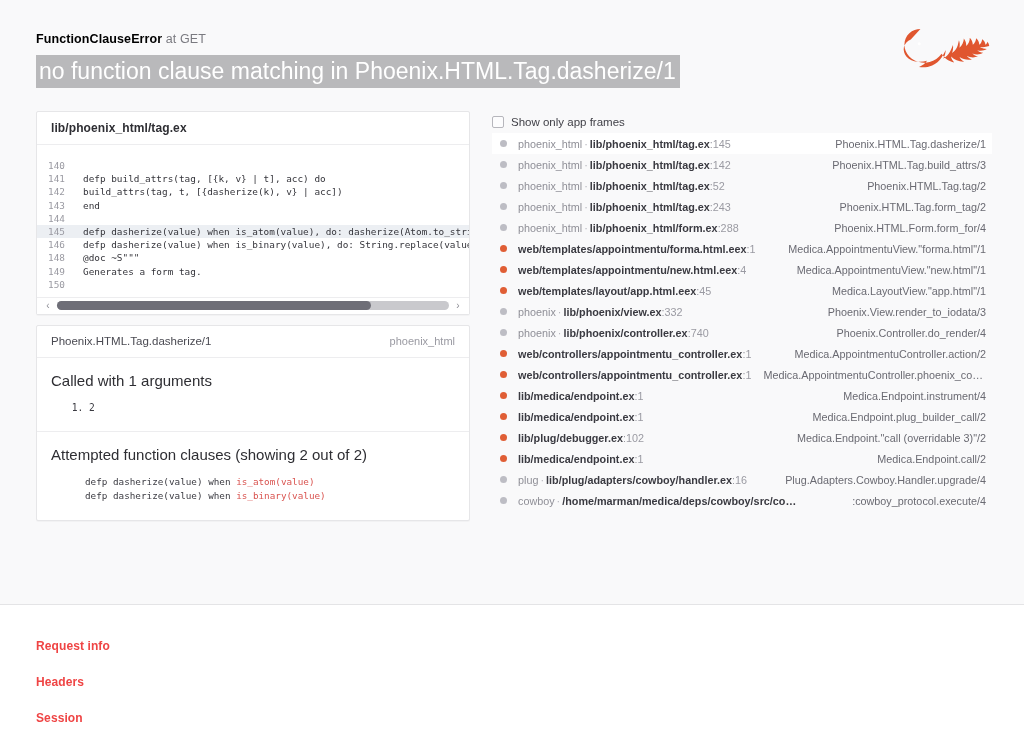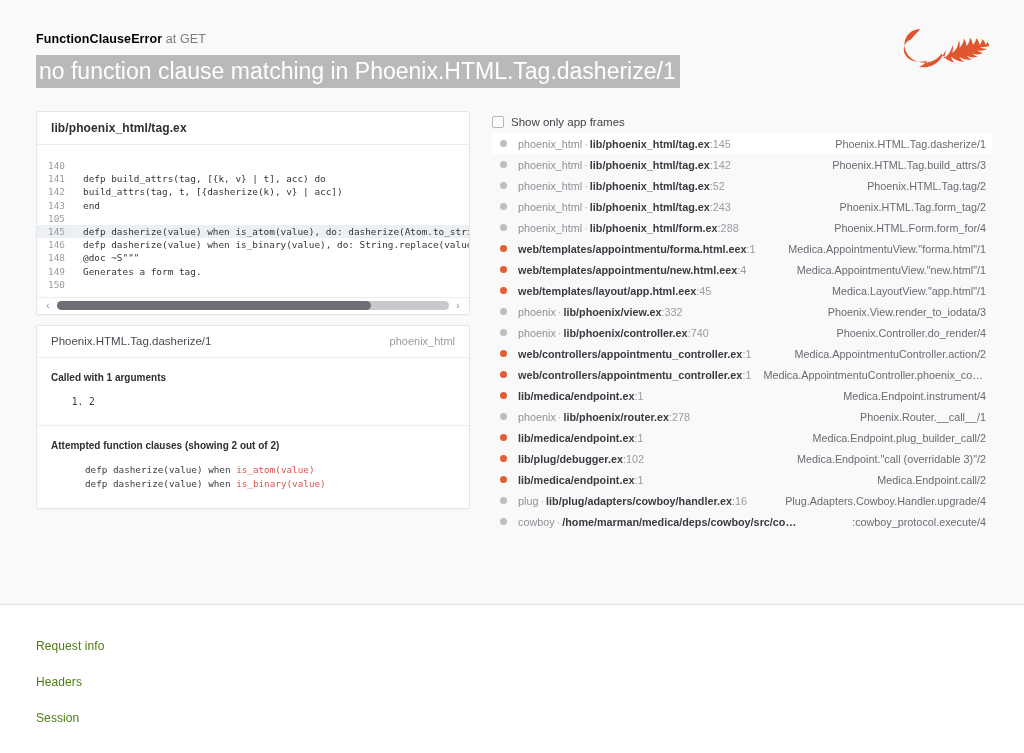--- a/index.html
+++ b/index.html
@@ -178,22 +178,22 @@
   }
   .fn-name { font-size: 11.5px; color: #4a4a52; }
   .fn-app  { font-size: 11px;  color: #9a9aa2; }
 
   .sec {
     padding: 14px 14px 16px 14px;
     border-bottom: 1px solid #ededef;
   }
   .sec:last-child { border-bottom: none; }
   .sec-title {
-    font-size: 10px;
-    font-weight: 700;
+    font-size: 15px;
+    font-weight: 400;
     color: #2e2e33;
     margin-bottom: 12px;
   }
   .args-list {
     margin: 0;
     padding-left: 38px;
     list-style: decimal;
   }
   .args-list li {
     font-family: "DejaVu Sans Mono", monospace;
@@ -283,22 +283,22 @@
     width: 1024px;
     height: 147px;
     background: #ffffff;
   }
   .bottom-inner {
     padding: 33px 0 0 36px;
   }
   .bottom-link {
     display: block;
     font-size: 12px;
-    font-weight: 400;
-    color: #4d7c0f;
+    font-weight: 700;
+    color: #ef4444;
     margin-bottom: 22px;
     letter-spacing: .1px;
     text-decoration: none;
   }
 </style>
 </head>
 <body>
 
 <div class="page">
 
@@ -339,21 +339,21 @@
               </div>
               <div class="code-line">
                 <span class="ln">142</span>
                 <span class="lc">    build_attrs(tag, t, [{dasherize(k), v} | acc])</span>
               </div>
               <div class="code-line">
                 <span class="ln">143</span>
                 <span class="lc">  end</span>
               </div>
               <div class="code-line">
-                <span class="ln">105</span>
+                <span class="ln">144</span>
                 <span class="lc"></span>
               </div>
               <div class="code-line hl">
                 <span class="ln">145</span>
                 <span class="lc">  defp dasherize(value) when is_atom(value), do: dasherize(Atom.to_string(value))</span>
               </div>
               <div class="code-line">
                 <span class="ln">146</span>
                 <span class="lc">  defp dasherize(value) when is_binary(value), do: String.replace(value, "_", "-")</span>
               </div>
@@ -469,25 +469,20 @@
             <span class="dot app"></span>
             <span class="frame-left"><span class="frame-file">web/controllers/appointmentu_controller.ex</span><span class="frame-lineno">:1</span></span>
             <span class="frame-right">Medica.AppointmentuController.phoenix_control…</span>
           </div>
           <div class="frame">
             <span class="dot app"></span>
             <span class="frame-left"><span class="frame-file">lib/medica/endpoint.ex</span><span class="frame-lineno">:1</span></span>
             <span class="frame-right">Medica.Endpoint.instrument/4</span>
           </div>
           <div class="frame">
-            <span class="dot"></span>
-            <span class="frame-left"><span class="frame-app">phoenix</span><span class="frame-sep">·</span><span class="frame-file">lib/phoenix/router.ex</span><span class="frame-lineno">:278</span></span>
-            <span class="frame-right">Phoenix.Router.__call__/1</span>
-          </div>
-          <div class="frame">
             <span class="dot app"></span>
             <span class="frame-left"><span class="frame-file">lib/medica/endpoint.ex</span><span class="frame-lineno">:1</span></span>
             <span class="frame-right">Medica.Endpoint.plug_builder_call/2</span>
           </div>
           <div class="frame">
             <span class="dot app"></span>
             <span class="frame-left"><span class="frame-file">lib/plug/debugger.ex</span><span class="frame-lineno">:102</span></span>
             <span class="frame-right">Medica.Endpoint."call (overridable 3)"/2</span>
           </div>
           <div class="frame">

